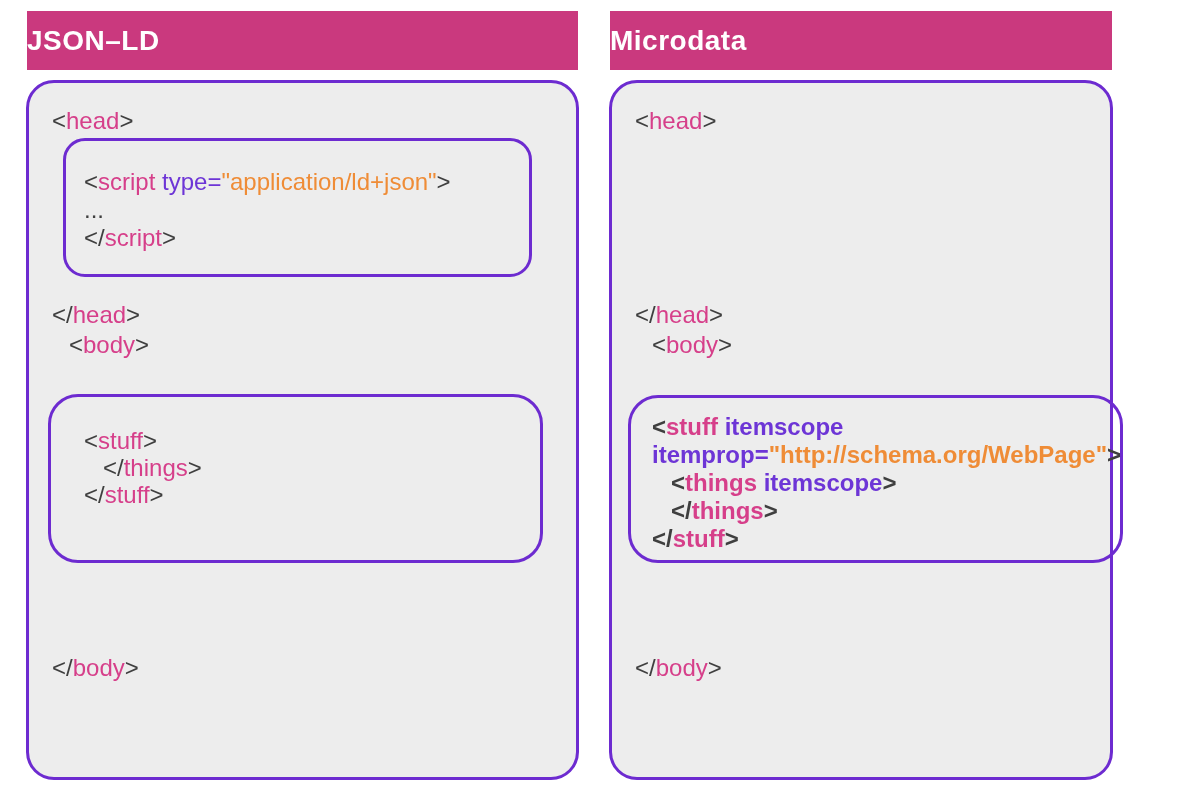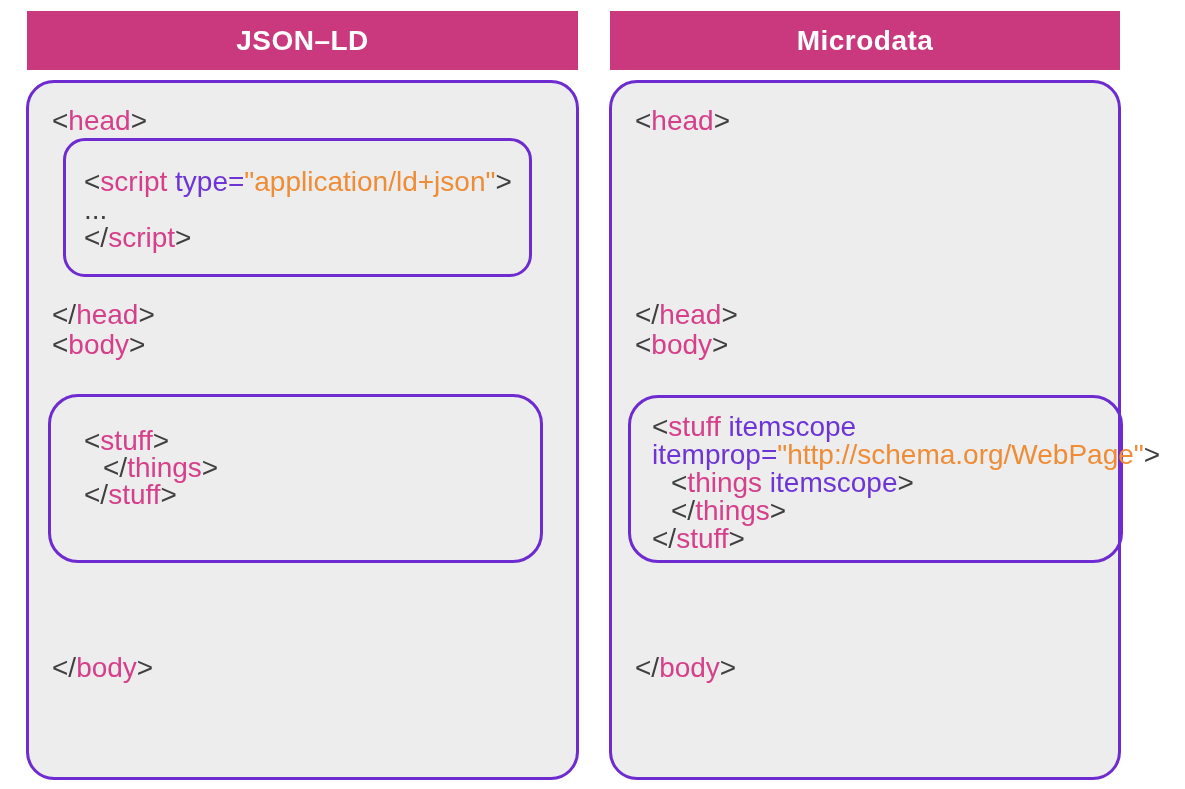--- a/index.html
+++ b/index.html
@@ -5,43 +5,43 @@
   html, body { margin: 0; padding: 0; }
   body {
     width: 1185px; height: 789px;
     background: #ffffff;
     font-family: "Liberation Sans", sans-serif;
     position: relative;
     overflow: hidden;
   }
   .column { position: absolute; top: 0; height: 789px; }
   #col-left  { left: 26px;  width: 553px; }
-  #col-right { left: 609px; width: 504px; padding-left: 8px; }
+  #col-right { left: 609px; width: 504px; }
 
   .bar {
     position: absolute; top: 11px; left: 1px; right: 1px; height: 59px;
     background: var(--header_bg, #ca397e);
-    display: flex; align-items: center; justify-content: center;
+    display: flex; align-items: center; justify-content: flex-start;
   }
   .bar-title {
     color: var(--title_text, #ffffff);
     font-size: 28px; font-weight: bold; letter-spacing: 0.5px;
   }
 
   .panel {
     position: absolute; top: 80px; left: 0; right: 0; height: 700px;
     background: var(--panel_bg, #ededed);
     border: 3px solid var(--border, #6d2bd0);
     border-radius: 28px;
     box-sizing: border-box;
   }
 
   .code {
     position: absolute;
-    font-size: 28px;
+    font-size: 24px;
     line-height: 30px;
     white-space: pre;
     color: var(--plain, #3f3f3f);
   }
   .inner-box {
     position: absolute;
     border: 3px solid var(--border, #6d2bd0);
     box-sizing: border-box;
     background: transparent;
   }
@@ -50,27 +50,27 @@
   
   .script-box { left: 34px; top: 55px; width: 469px; height: 139px; border-radius: 22px; padding: 27px 10px 0 18px; }
   .script-box .code { line-height: 28px; }
 
   
   .stuff-box-left { left: 19px; top: 311px; width: 495px; height: 169px; border-radius: 30px; padding: 30px 10px 0 33px; }
   .stuff-box-left .code { line-height: 27px; }
 
   
   .stuff-box-right { left: 16px; top: 312px; width: 495px; height: 168px; border-radius: 30px; padding: 15px 10px 0 21px; }
-  .stuff-box-right .code { line-height: 28px; }
+  .stuff-box-right .code { line-height: 28px; font-weight: bold; }
 
   .indent-1 { margin-left: 19px; }
 
   .pos-head-open  { left: 23px; top: 23px; }
   .pos-head-close { left: 23px; top: 217px; }
-  .pos-body-open  { left: 23px; top: 247px; }
+  .pos-body-open  { left: 40px; top: 247px; }
   .pos-body-close { left: 23px; top: 570px; }
 
   .tk-plain { color: var(--plain, #3f3f3f); }
   .tk-tag   { color: var(--tag, #d63f8a); }
   .tk-attr  { color: var(--attr, #6d35d6); }
   .tk-value { color: var(--value, #ef8c36); }
 </style>
 </head>
 <body>
 

